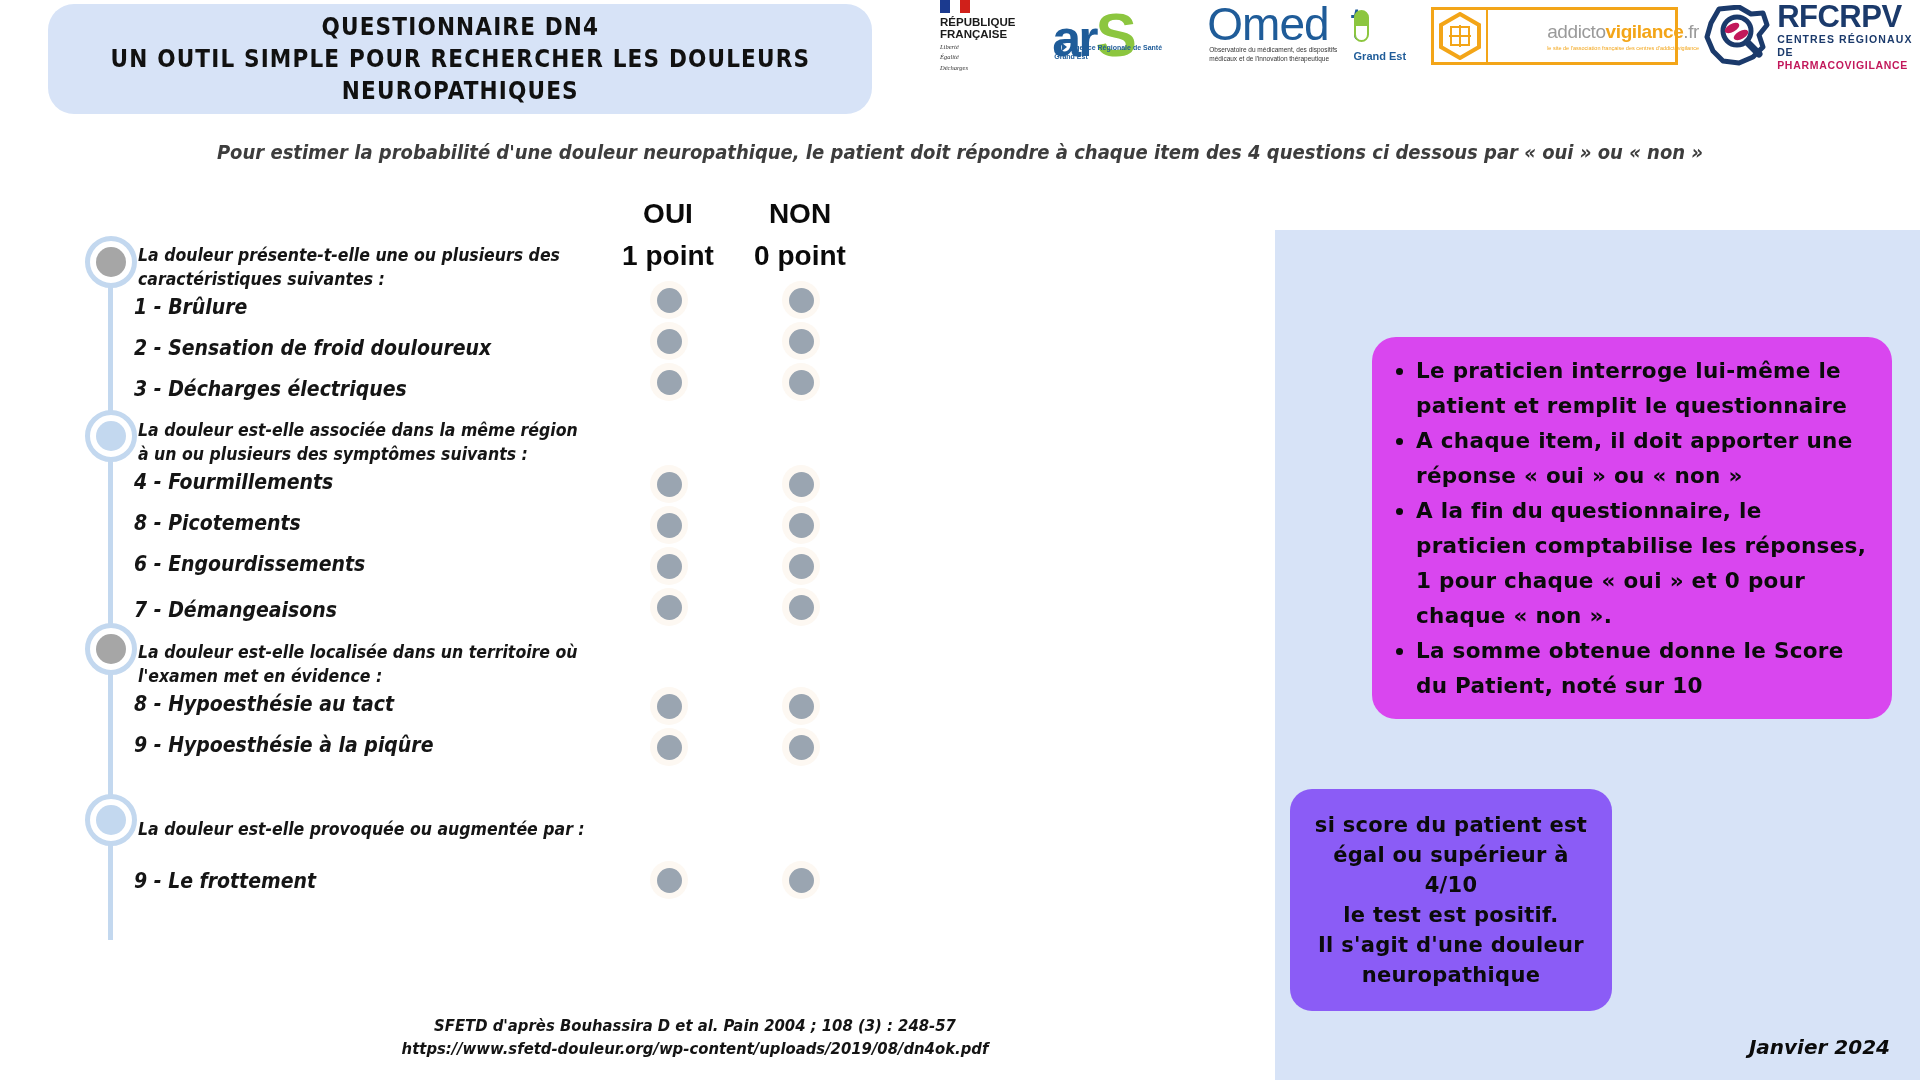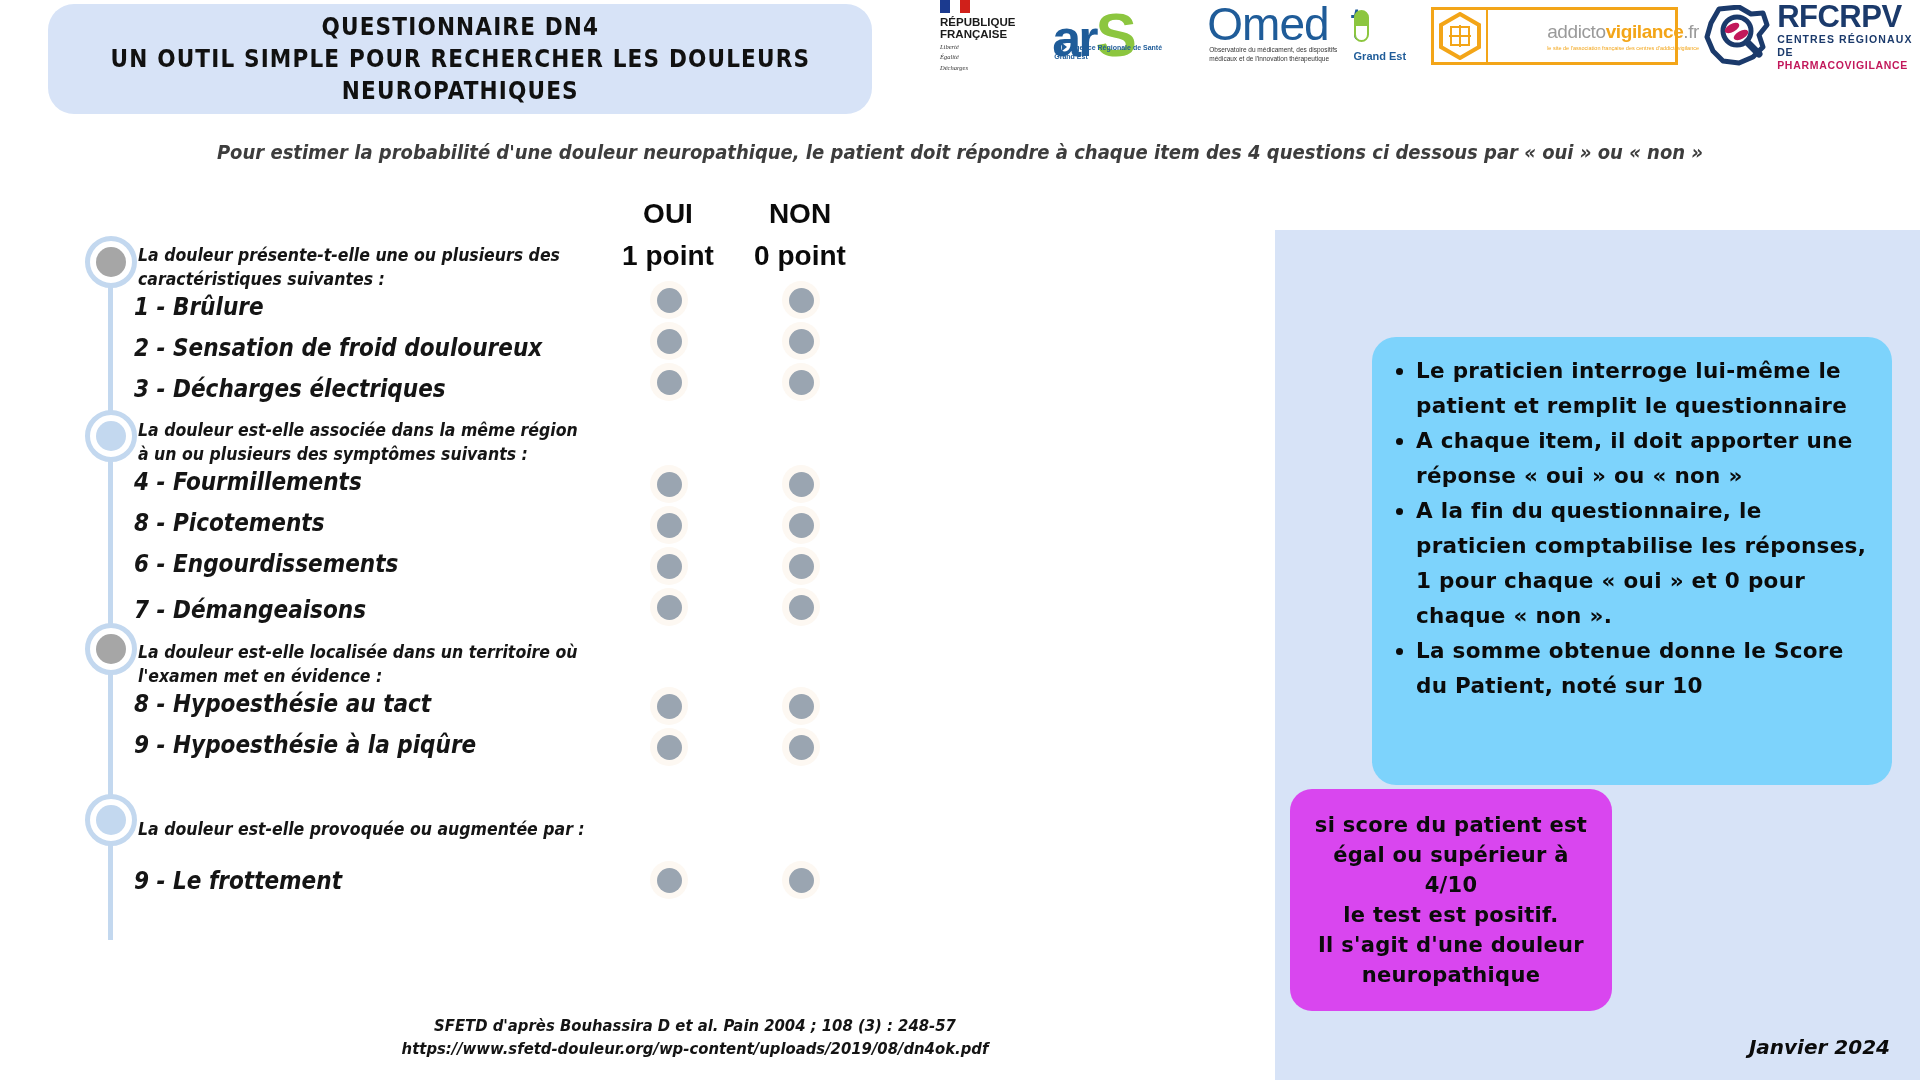--- a/index.html
+++ b/index.html
@@ -165,21 +165,21 @@
     box-sizing: border-box;
     background: #ffffff;
   }
   .addicto-hex {
     width: 52px; height: 56px;
     display: flex; align-items: center; justify-content: center;
     border-right: 2px solid #f3a518;
     flex: 0 0 auto;
   }
   .addicto-txt {
-    flex: 1; text-align: center; padding: 0 12px; margin-left: 47px;
+    flex: 1; padding: 0 12px; margin-left: 47px;
   }
   .addicto-main {
     font-family: "Liberation Sans", sans-serif;
     font-size: 19px;
     color: #9a9a9a;
     letter-spacing: -0.4px;
     white-space: nowrap;
   }
   .addicto-main b { color: #f3a518; font-weight: bold; }
   .addicto-main .fr { color: #9a9a9a; }
@@ -261,21 +261,21 @@
     color: #151515;
     line-height: 24px;
     white-space: pre-line;
   }
 
   .itext {
     position: absolute;
     font-family: "DejaVu Sans Condensed", "DejaVu Sans", sans-serif;
     font-style: italic;
     font-weight: bold;
-    font-size: 24px;
+    font-size: 21px;
     color: #151515;
     line-height: 22px;
     white-space: nowrap;
   }
 
   
   .col-head {
     position: absolute;
     text-align: center;
     font-family: "Liberation Sans", sans-serif;
@@ -303,22 +303,22 @@
   
   .right-panel {
     position: absolute;
     left: 1275px; top: 230px;
     width: 645px; height: 850px;
     background: #d7e3f7;
   }
   .gray-box {
     position: absolute;
     left: 1372px; top: 337px;
-    width: 520px; height: 448px;
-    background: #7dd3fc;
+    width: 520px; height: 382px;
+    background: #d946ef;
     border-radius: 24px;
     box-sizing: border-box;
     padding: 16px 20px 10px 14px;
   }
   .gray-box ul {
     margin: 0; padding: 0 0 0 30px;
     list-style: disc;
   }
   .gray-box li {
     font-family: "DejaVu Sans", sans-serif;
@@ -327,21 +327,21 @@
     color: #0b0b0b;
     line-height: 35px;
     letter-spacing: 0.3px;
     margin-bottom: 0px;
   }
 
   .green-box {
     position: absolute;
     left: 1290px; top: 789px;
     width: 322px; height: 222px;
-    background: #d946ef;
+    background: #8b5cf6;
     border-radius: 22px;
     display: flex; align-items: center; justify-content: center;
     box-sizing: border-box;
   }
   .green-box .gtxt {
     text-align: center;
     font-family: "DejaVu Sans", sans-serif;
     font-weight: bold;
     font-size: 21px;
     line-height: 30px;

